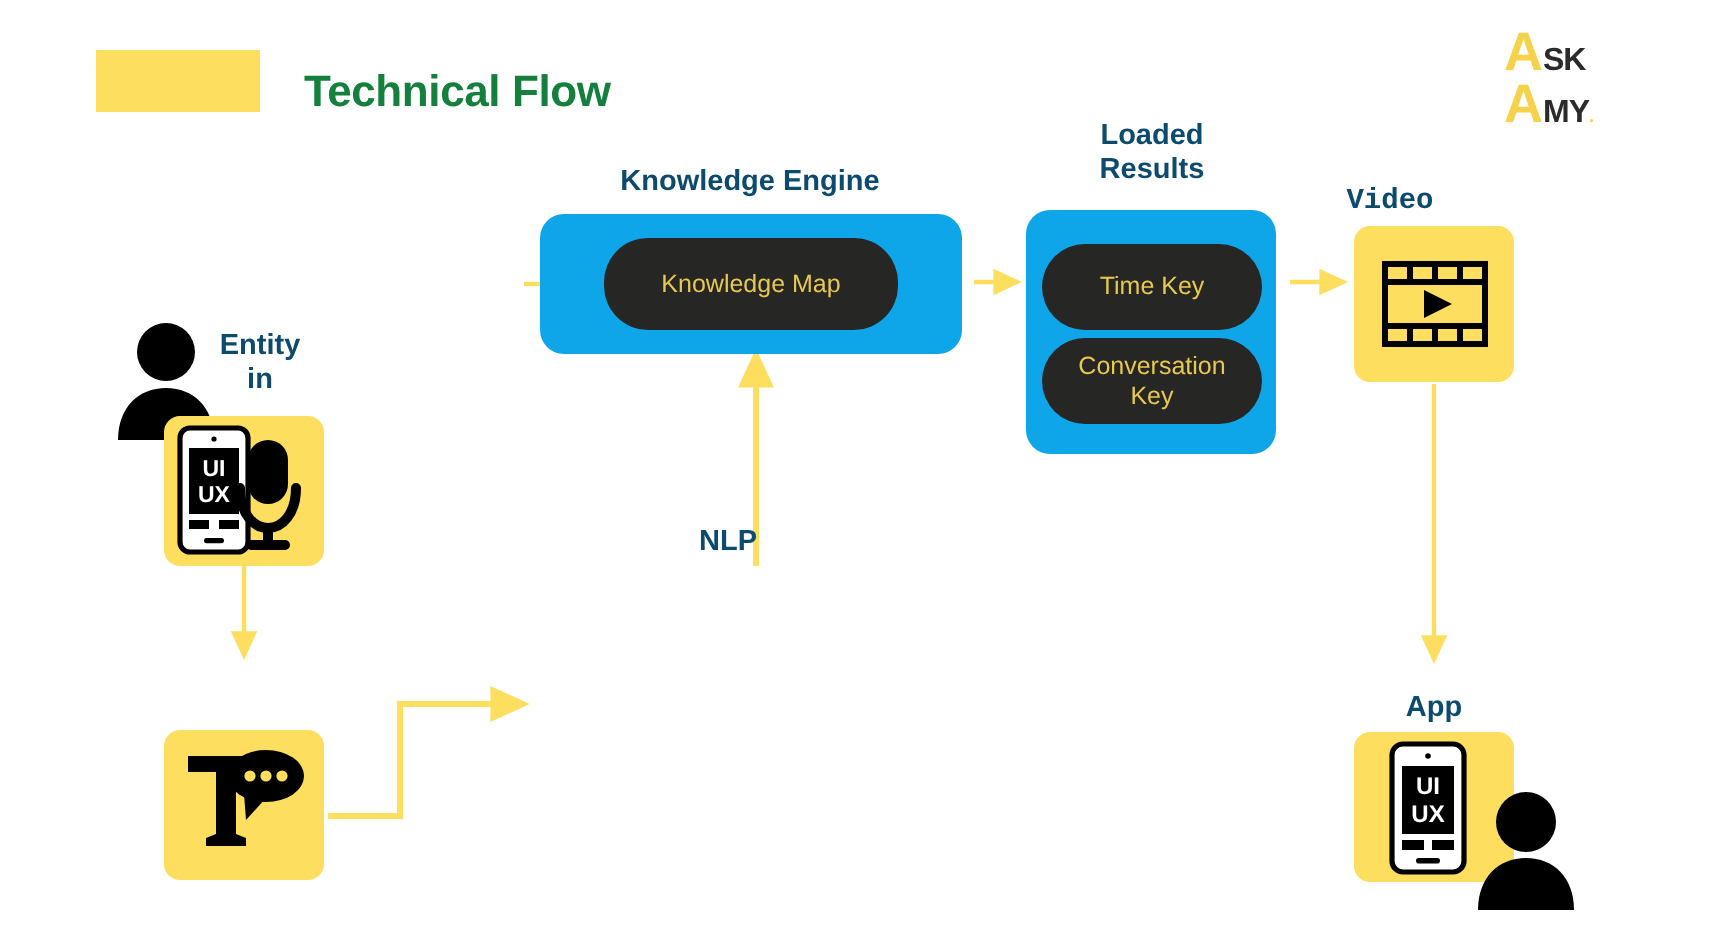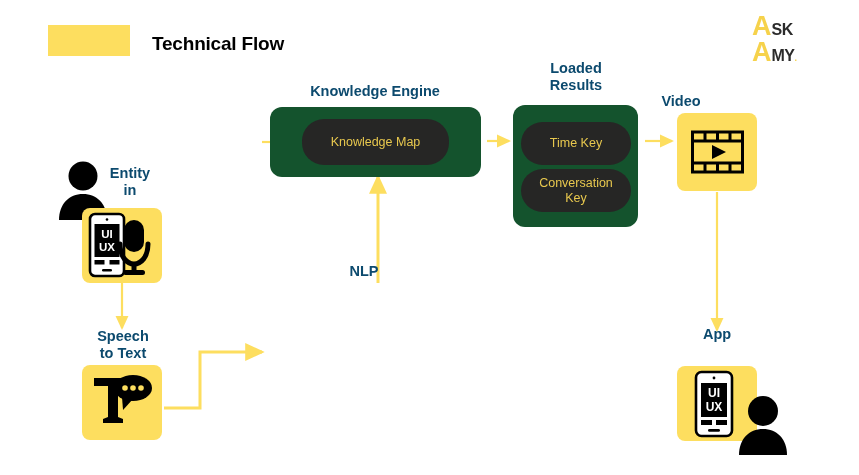--- a/index.html
+++ b/index.html
@@ -7,39 +7,39 @@
     width:859px;height:475px;background:#ffffff;
     font-family:"Liberation Sans","DejaVu Sans",sans-serif;
     overflow:hidden;position:relative;
   }
   #stage{position:absolute;left:0;top:0;width:859px;height:475px;}
   .abs{position:absolute;}
 
   
   #title-swatch{left:48px;top:25px;width:82px;height:31px;background:#FDDE5F;}
   #page-title{
-    left:152px;top:33px;font-size:19px;font-weight:bold;color:#000000;
+    left:152px;top:33px;font-size:22px;font-weight:bold;color:#15803d;
     letter-spacing:-0.2px;white-space:nowrap;
   }
 
   
   #logo{left:752px;top:14px;width:64px;height:44px;}
   .logo-row{display:flex;align-items:baseline;line-height:0.95;}
   .logo-a{font-size:27px;font-weight:bold;color:#F6D24B;font-family:"Liberation Sans",sans-serif;}
   .logo-rest{font-size:16px;font-weight:bold;color:#2B2B2B;font-family:"Liberation Sans",sans-serif;letter-spacing:-0.5px;}
   .logo-dot{font-size:9px;color:#F6D24B;font-weight:bold;}
 
   
   .caption{
     font-size:14.5px;font-weight:bold;color:#0c4a6e;text-align:center;
     line-height:1.18;white-space:pre-line;
   }
 
   
-  .panel{background:#14532d;border-radius:12px;}
+  .panel{background:#0ea5e9;border-radius:12px;}
   .tile{background:#FDDE5F;border-radius:8px;}
 
   
   .pill{
     background:#262625;border-radius:22px;color:#E8C84E;
     display:flex;align-items:center;justify-content:center;text-align:center;
     font-size:12.5px;line-height:1.15;font-family:"Liberation Sans",sans-serif;
   }
 
   
@@ -111,22 +111,20 @@
     <rect x="6.5" y="48" width="10" height="4.5" fill="#000000"></rect>
     <rect x="21.5" y="48" width="10" height="4.5" fill="#000000"></rect>
     <rect x="14" y="57" width="10" height="2.6" rx="1.3" fill="#000000"></rect>
 
     <rect x="36" y="8" width="20" height="32" rx="10" fill="#000000"></rect>
     <path d="M32,32 C32,45 39,52 46,52 C53,52 60,45 60,32" stroke="#000000" stroke-width="5" fill="none" stroke-linecap="round"></path>
     <rect x="43.5" y="50" width="5" height="10" fill="#000000"></rect>
     <rect x="35" y="58" width="22" height="5" rx="2.5" fill="#000000"></rect>
   </svg>
 
-  <div class="abs caption" style="left:78px;top:328px;width:90px;">Speech
-to Text</div>
 
   <div class="abs tile" style="left:82px;top:365px;width:80px;height:75px;"></div>
 
   <svg class="abs icon-svg" style="left:92px;top:372px;" width="62" height="60" viewBox="0 0 62 60">
 
     <path d="M2,14 L2,6 L40,6 L40,14 L26,14 L26,45 L31,47 L31,51 L11,51 L11,47 L16,45 L16,14 Z" fill="#000000"></path>
 
     <ellipse cx="41" cy="16" rx="19" ry="13" fill="#000000"></ellipse>
     <path d="M30,25 L31,38 L41,27 Z" fill="#000000"></path>
     <circle cx="33" cy="16" r="2.8" fill="#FDDE5F"></circle>
@@ -145,38 +143,38 @@
 
   <div class="abs caption" style="left:528px;top:60px;width:96px;">Loaded
 Results</div>
 
   <div class="abs panel" style="left:513px;top:105px;width:125px;height:122px;">
     <div class="pill abs" style="left:8px;top:17px;width:110px;height:43px;">Time Key</div>
     <div class="pill abs" style="left:8px;top:64px;width:110px;height:43px;white-space:pre-line;">Conversation
 Key</div>
   </div>
 
-  <div class="abs caption" style="left:646px;top:93px;width:70px;">Video</div>
+  <div class="abs caption" style="left:660px;top:93px;width:70px;font-family:Liberation Mono, monospace;">Video</div>
 
   <div class="abs tile" style="left:677px;top:113px;width:80px;height:78px;"></div>
 
   <svg class="abs icon-svg" style="left:690px;top:124px;" width="55" height="56" viewBox="0 0 55 56">
     <rect x="2.5" y="8" width="50" height="40" fill="none" stroke="#000000" stroke-width="3"></rect>
     <line x1="2.5" y1="17" x2="52.5" y2="17" stroke="#000000" stroke-width="3"></line>
     <line x1="2.5" y1="39" x2="52.5" y2="39" stroke="#000000" stroke-width="3"></line>
     <line x1="15" y1="8" x2="15" y2="17" stroke="#000000" stroke-width="3"></line>
     <line x1="27.5" y1="8" x2="27.5" y2="17" stroke="#000000" stroke-width="3"></line>
     <line x1="40" y1="8" x2="40" y2="17" stroke="#000000" stroke-width="3"></line>
     <line x1="15" y1="39" x2="15" y2="48" stroke="#000000" stroke-width="3"></line>
     <line x1="27.5" y1="39" x2="27.5" y2="48" stroke="#000000" stroke-width="3"></line>
     <line x1="40" y1="39" x2="40" y2="48" stroke="#000000" stroke-width="3"></line>
     <path d="M22,21 L36,28 L22,35 Z" fill="#000000"></path>
   </svg>
 
-  <div class="abs caption" style="left:682px;top:326px;width:70px;">App</div>
+  <div class="abs caption" style="left:682px;top:346px;width:70px;">App</div>
 
   <div class="abs tile" style="left:677px;top:366px;width:80px;height:75px;"></div>
 
   <svg class="abs icon-svg" style="left:694px;top:370px;" width="40" height="68" viewBox="0 0 40 68">
     <rect x="2" y="2" width="36" height="64" rx="5.5" ry="5.5" fill="#ffffff" stroke="#000000" stroke-width="2.6"></rect>
     <circle cx="20" cy="8" r="1.4" fill="#000000"></circle>
     <rect x="7" y="13" width="26" height="34" fill="#000000"></rect>
     <text x="20" y="27" font-family="Liberation Sans, sans-serif" font-size="12" font-weight="bold" fill="#ffffff" text-anchor="middle">UI</text>
     <text x="20" y="41" font-family="Liberation Sans, sans-serif" font-size="12" font-weight="bold" fill="#ffffff" text-anchor="middle">UX</text>
     <rect x="7" y="50" width="11" height="5" fill="#000000"></rect>

